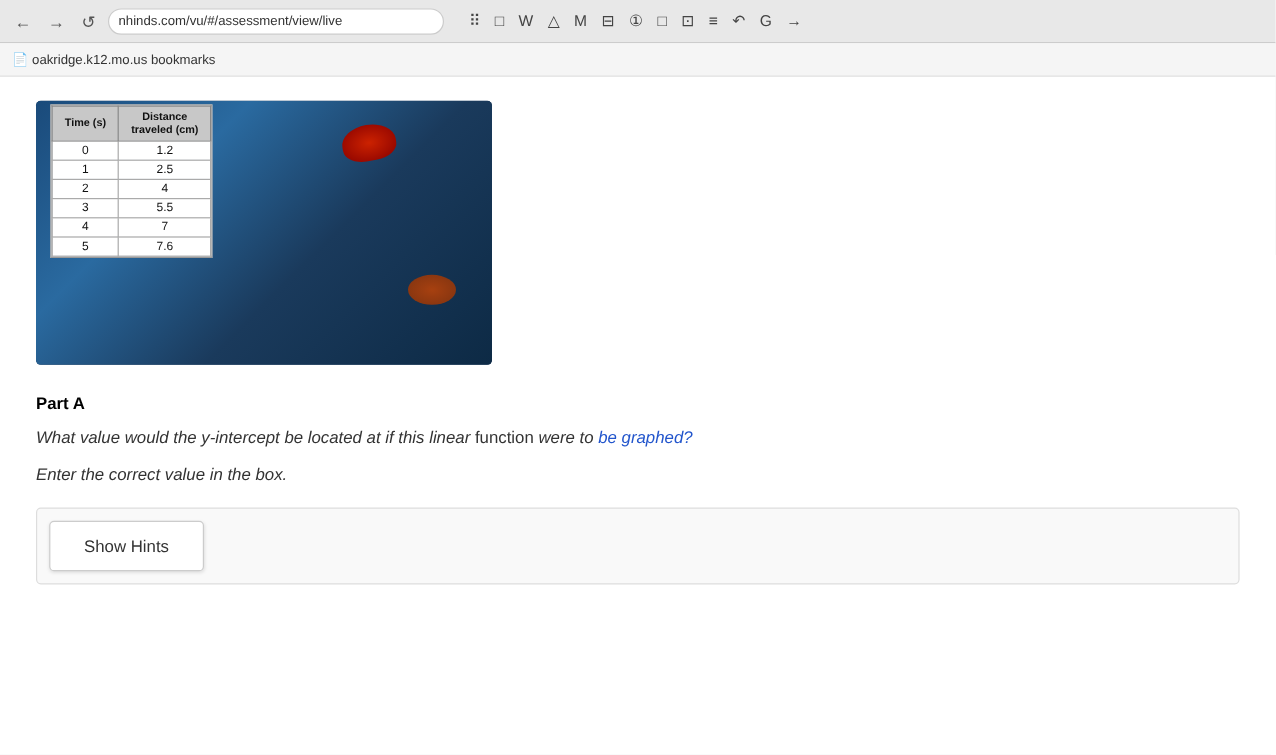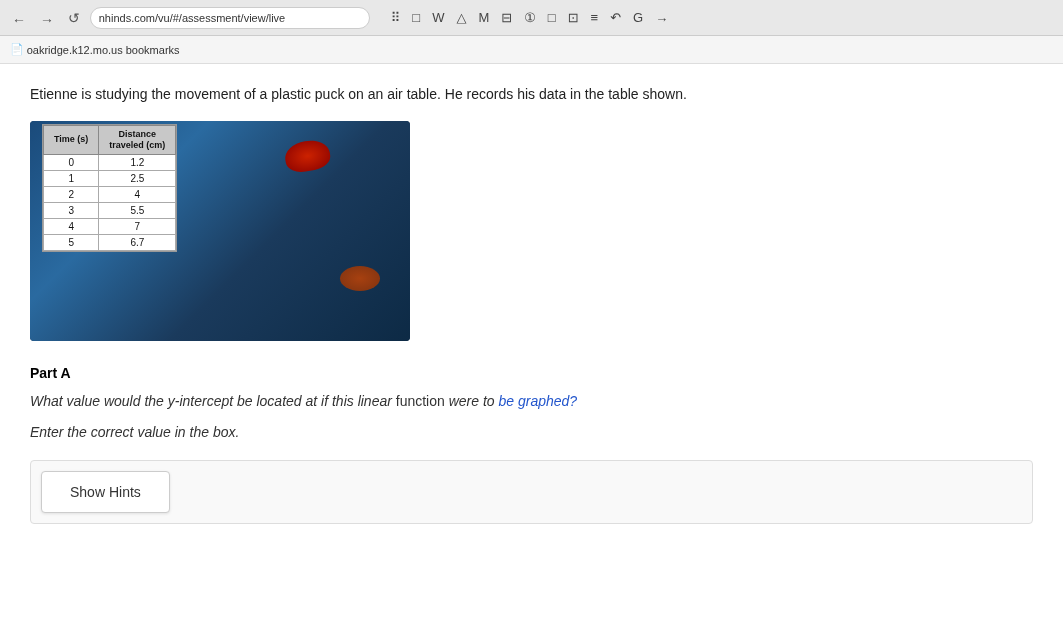--- a/index.html
+++ b/index.html
@@ -257,21 +257,20 @@
 
 <div class="bookmarks-bar">
   <div class="bookmark-item">
     <span>📄</span>
     <span>oakridge.k12.mo.us bookmarks</span>
   </div>
 </div>
 
 <div class="main-content">
 
-  <p class="question-text">Etienne is studying the movement of a plastic puck on an air table. He records his data in the table shown.</p>
 
   <div class="image-container">
     <div class="air-table-bg">
 
       <div class="puck-red"></div>
       <div class="puck-orange"></div>
 
       <div class="data-table-overlay">
         <table>
           <thead>
@@ -296,21 +295,21 @@
               <tr>
                 <td>3</td>
                 <td>5.5</td>
               </tr>
               <tr>
                 <td>4</td>
                 <td>7</td>
               </tr>
               <tr>
                 <td>5</td>
-                <td>6.7</td>
+                <td>7.6</td>
               </tr>
             </tbody>
         </table>
       </div>
     </div>
   </div>
 
   <p class="part-label">Part A</p>
 
   <p class="part-question">

